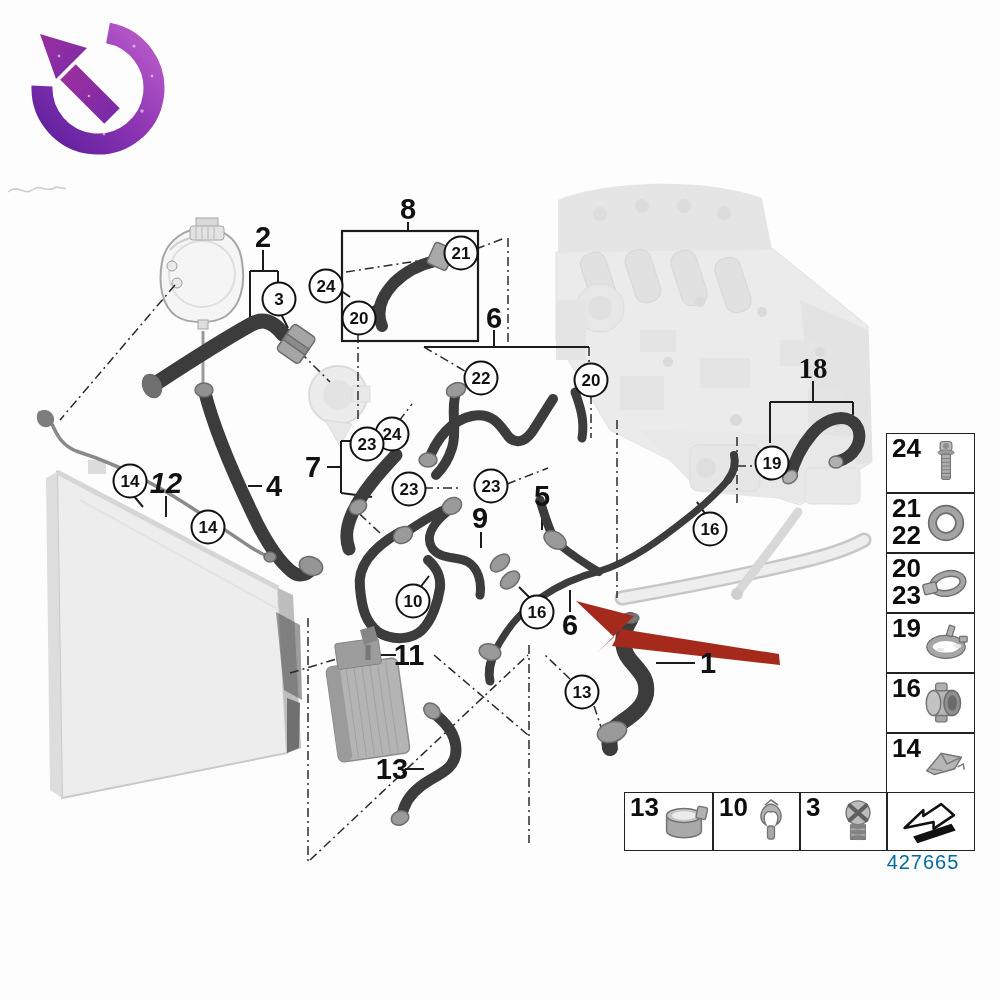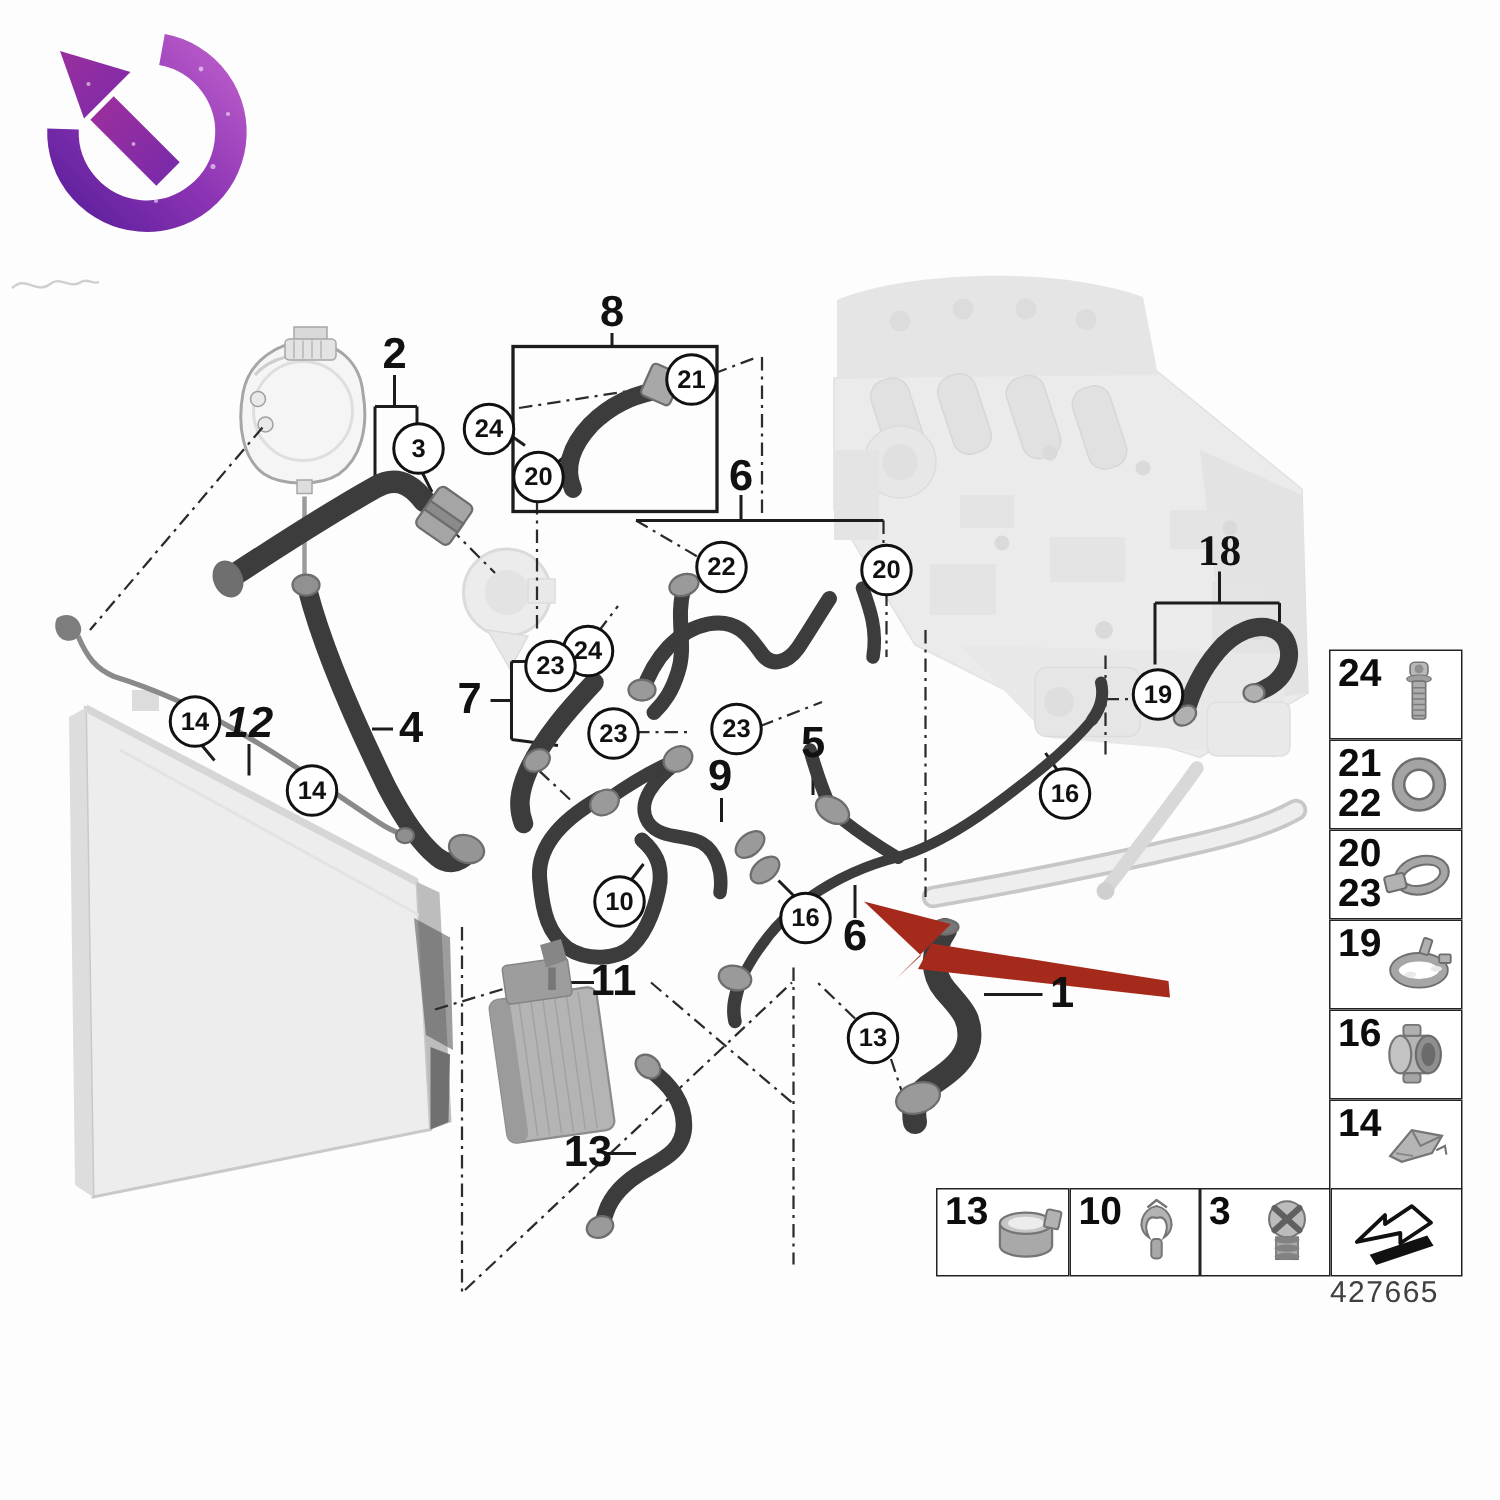--- a/index.html
+++ b/index.html
@@ -9,21 +9,21 @@
   .plain-label{position:absolute;transform:translate(-50%,-50%);font-weight:bold;
     font-size:29px;color:#111;letter-spacing:0;line-height:1;white-space:nowrap;}
   .circled-label{position:absolute;transform:translate(-50%,-50%);width:31px;height:31px;
     border:2.6px solid #111;border-radius:50%;background:#fff;color:#111;
     font-weight:bold;font-size:17px;display:flex;align-items:center;justify-content:center;line-height:1;}
   .legend-box{position:absolute;border:1.6px solid #222;background:#fff;box-sizing:border-box;}
   .legend-nums{position:absolute;left:5px;top:1px;font-weight:bold;font-size:26px;color:#0d0d0d;line-height:27px;}
   .legend-icon{position:absolute;right:3px;top:50%;transform:translateY(-50%);}
   .legend-icon.center{right:auto;left:50%;transform:translate(-50%,-50%);}
   #doc-number{position:absolute;left:868px;top:851px;width:110px;text-align:center;
-    font-size:20px;color:#404040;letter-spacing:1px;}
+    font-size:20px;color:#0369a1;letter-spacing:1px;}
   #watermark{position:absolute;left:14px;top:6px;width:190px;height:210px;}
   #wm-text{position:absolute;left:14px;top:155px;width:180px;font-weight:bold;font-size:40px;
     letter-spacing:12px;color:#64249a;}
 </style>
 </head>
 <body>
 
 <div id="stage">
 
 <svg id="artwork" width="1000" height="1000" viewBox="0 0 1000 1000">

